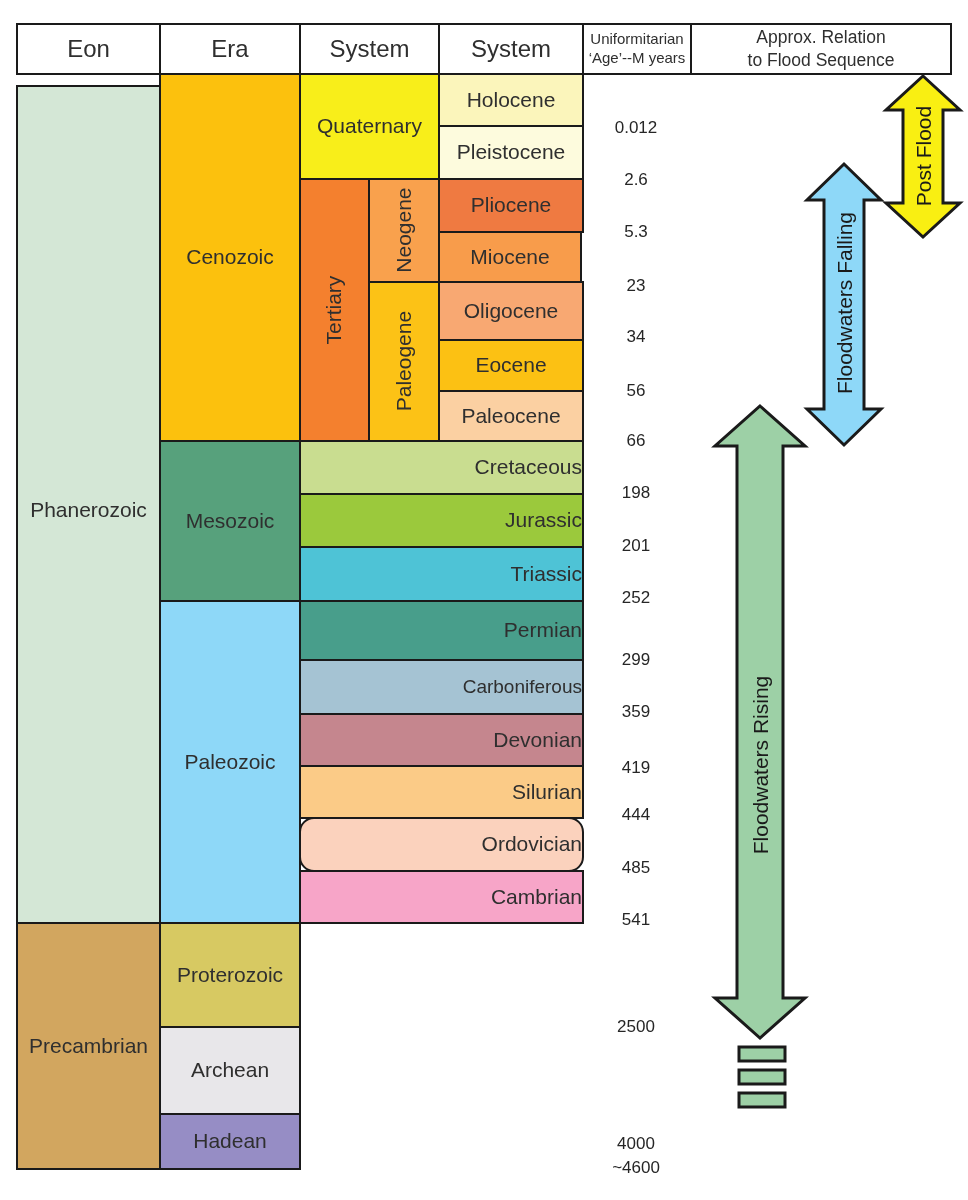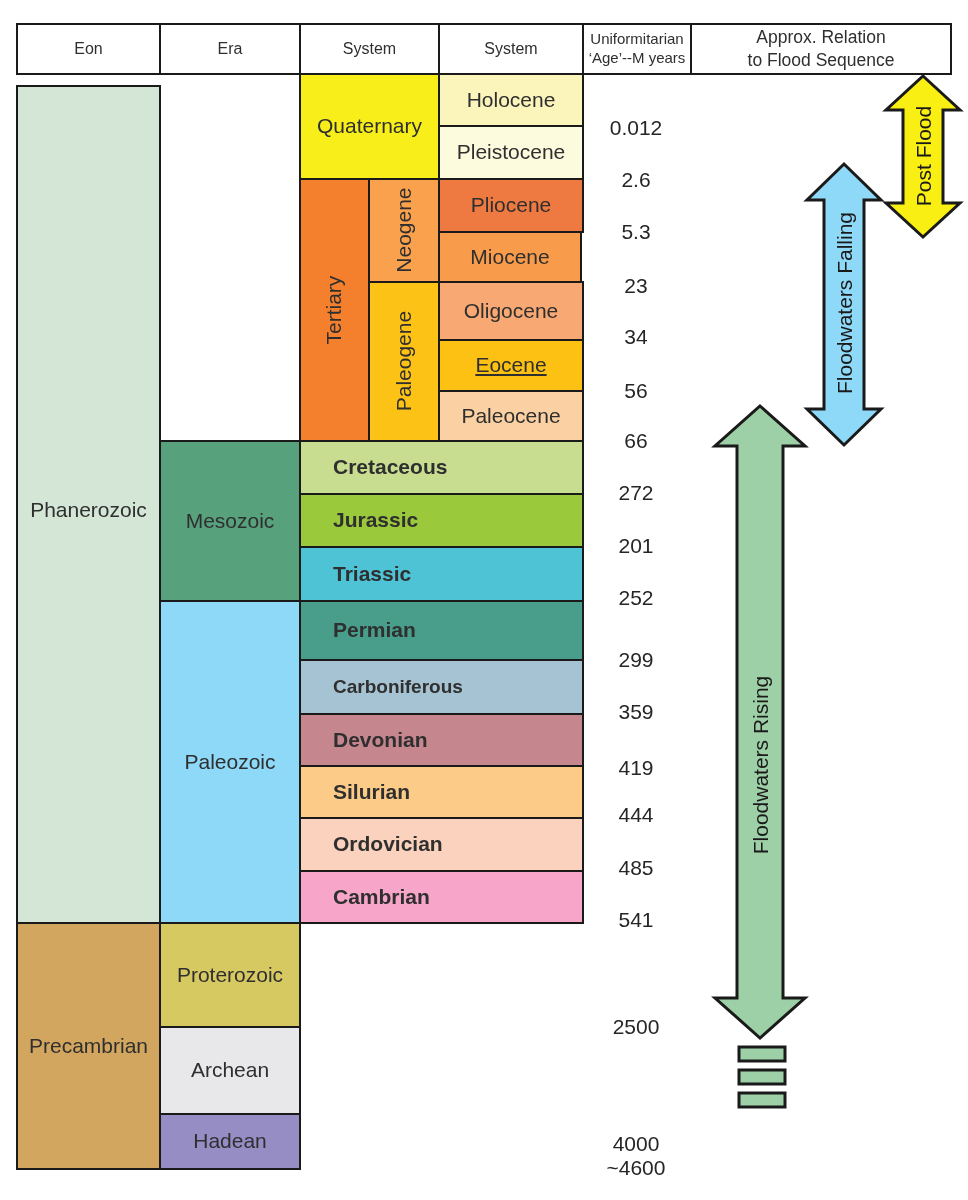--- a/index.html
+++ b/index.html
@@ -5,29 +5,29 @@
   html,body{margin:0;padding:0;background:#ffffff;}
   .canvas{
     position:relative;width:968px;height:1200px;background:#ffffff;
     font-family:"Liberation Sans", sans-serif;color:#2f2f2f;overflow:hidden;
   }
   .cell{
     position:absolute;box-sizing:border-box;border:2.5px solid #1a1a1a;
     display:flex;align-items:center;justify-content:center;
     font-size:21px;color:#2f2f2f;text-align:center;line-height:1.15;
   }
-  .hdr{font-size:16px;background:#ffffff;}
+  .hdr{font-size:24px;background:#ffffff;}
   .hdr-small{font-size:15px;background:#ffffff;line-height:1.25;}
   .hdr-med{font-size:17.5px;background:#ffffff;line-height:1.3;}
   .vcell span{transform:rotate(-90deg);white-space:nowrap;display:block;}
-  .period{justify-content:flex-start;padding-left:32px;text-align:left;font-weight:bold;}
+  .period{justify-content:flex-end;padding-left:32px;text-align:left;}
   .small-label{font-size:19px;}
   .age{
     position:absolute;left:581px;width:110px;height:28px;line-height:28px;
-    text-align:center;font-size:21px;color:#262626;
+    text-align:center;font-size:17px;color:#262626;
   }
   .arrow-svg{position:absolute;}
   .arrow-label{
     position:absolute;transform:translate(-50%,-50%) rotate(-90deg);
     white-space:nowrap;font-size:21px;color:#1a1a1a;
   }
 </style>
 </head>
 <body>
 
@@ -58,20 +58,23 @@
     </div>
   </div>
 
   <div class="cell" style="left: 16px; top: 73px; width: 145px; height: 851px; background-color: rgb(212, 231, 214); margin-top: 12px;">
       <span>Phanerozoic</span>
     </div>
   <div class="cell" style="left: 16px; top: 922px; width: 145px; height: 248px; background-color: rgb(210, 166, 95);">
       <span>Precambrian</span>
     </div>
 
+  <div class="cell" style="left: 159px; top: 73px; width: 142px; height: 369px; background-color: rgb(252, 193, 13);">
+      <span>Cenozoic</span>
+    </div>
   <div class="cell" style="left: 159px; top: 440px; width: 142px; height: 162px; background-color: rgb(87, 161, 124);">
       <span>Mesozoic</span>
     </div>
   <div class="cell" style="left: 159px; top: 600px; width: 142px; height: 324px; background-color: rgb(142, 216, 248);">
       <span>Paleozoic</span>
     </div>
   <div class="cell" style="left: 159px; top: 922px; width: 142px; height: 106px; background-color: rgb(215, 201, 98);">
       <span>Proterozoic</span>
     </div>
   <div class="cell" style="left: 159px; top: 1026px; width: 142px; height: 89px; background-color: rgb(232, 231, 234);">
@@ -102,21 +105,21 @@
     </div>
   <div class="cell" style="left: 438px; top: 178px; width: 146px; height: 55px; background-color: rgb(239, 122, 65);">
       <span>Pliocene</span>
     </div>
   <div class="cell" style="left: 438px; top: 231px; width: 144px; height: 52px; background-color: rgb(248, 156, 75);">
       <span>Miocene</span>
     </div>
   <div class="cell" style="left: 438px; top: 281px; width: 146px; height: 60px; background-color: rgb(248, 168, 114);">
       <span>Oligocene</span>
     </div>
-  <div class="cell" style="left: 438px; top: 339px; width: 146px; height: 53px; background-color: rgb(252, 193, 19); text-decoration: underline;">
+  <div class="cell" style="left: 438px; top: 339px; width: 146px; height: 53px; background-color: rgb(252, 193, 19);">
       <span>Eocene</span>
     </div>
   <div class="cell" style="left: 438px; top: 390px; width: 146px; height: 52px; background-color: rgb(251, 208, 162);">
       <span>Paleocene</span>
     </div>
 
   <div class="cell period" style="left: 299px; top: 440px; width: 285px; height: 55px; background-color: rgb(201, 221, 144);">
       <span>Cretaceous</span>
     </div>
   <div class="cell period" style="left: 299px; top: 493px; width: 285px; height: 55px; background-color: rgb(155, 201, 60);">
@@ -130,35 +133,35 @@
     </div>
   <div class="cell period small-label" style="left: 299px; top: 659px; width: 285px; height: 56px; background-color: rgb(165, 195, 211);">
       <span>Carboniferous</span>
     </div>
   <div class="cell period" style="left: 299px; top: 713px; width: 285px; height: 54px; background-color: rgb(197, 134, 142);">
       <span>Devonian</span>
     </div>
   <div class="cell period" style="left: 299px; top: 765px; width: 285px; height: 54px; background-color: rgb(251, 203, 135);">
       <span>Silurian</span>
     </div>
-  <div class="cell period" style="left: 299px; top: 817px; width: 285px; height: 55px; background-color: rgb(251, 210, 189);">
+  <div class="cell period" style="left: 299px; top: 817px; width: 285px; height: 55px; background-color: rgb(251, 210, 189); border-radius: 15px;">
       <span>Ordovician</span>
     </div>
   <div class="cell period" style="left: 299px; top: 870px; width: 285px; height: 54px; background-color: rgb(247, 165, 200);">
       <span>Cambrian</span>
     </div>
 
   <div class="age" style="top:114px;">0.012</div>
   <div class="age" style="top:166px;">2.6</div>
   <div class="age" style="top:218px;">5.3</div>
   <div class="age" style="top:272px;">23</div>
   <div class="age" style="top:323px;">34</div>
   <div class="age" style="top:377px;">56</div>
   <div class="age" style="top:427px;">66</div>
-  <div class="age" style="top:479px;">272</div>
+  <div class="age" style="top:479px;">198</div>
   <div class="age" style="top:532px;">201</div>
   <div class="age" style="top:584px;">252</div>
   <div class="age" style="top:646px;">299</div>
   <div class="age" style="top:698px;">359</div>
   <div class="age" style="top:754px;">419</div>
   <div class="age" style="top:801px;">444</div>
   <div class="age" style="top:854px;">485</div>
   <div class="age" style="top:906px;">541</div>
   <div class="age" style="top:1013px;">2500</div>
   <div class="age" style="top:1099px;margin-top:31px;">4000</div>

